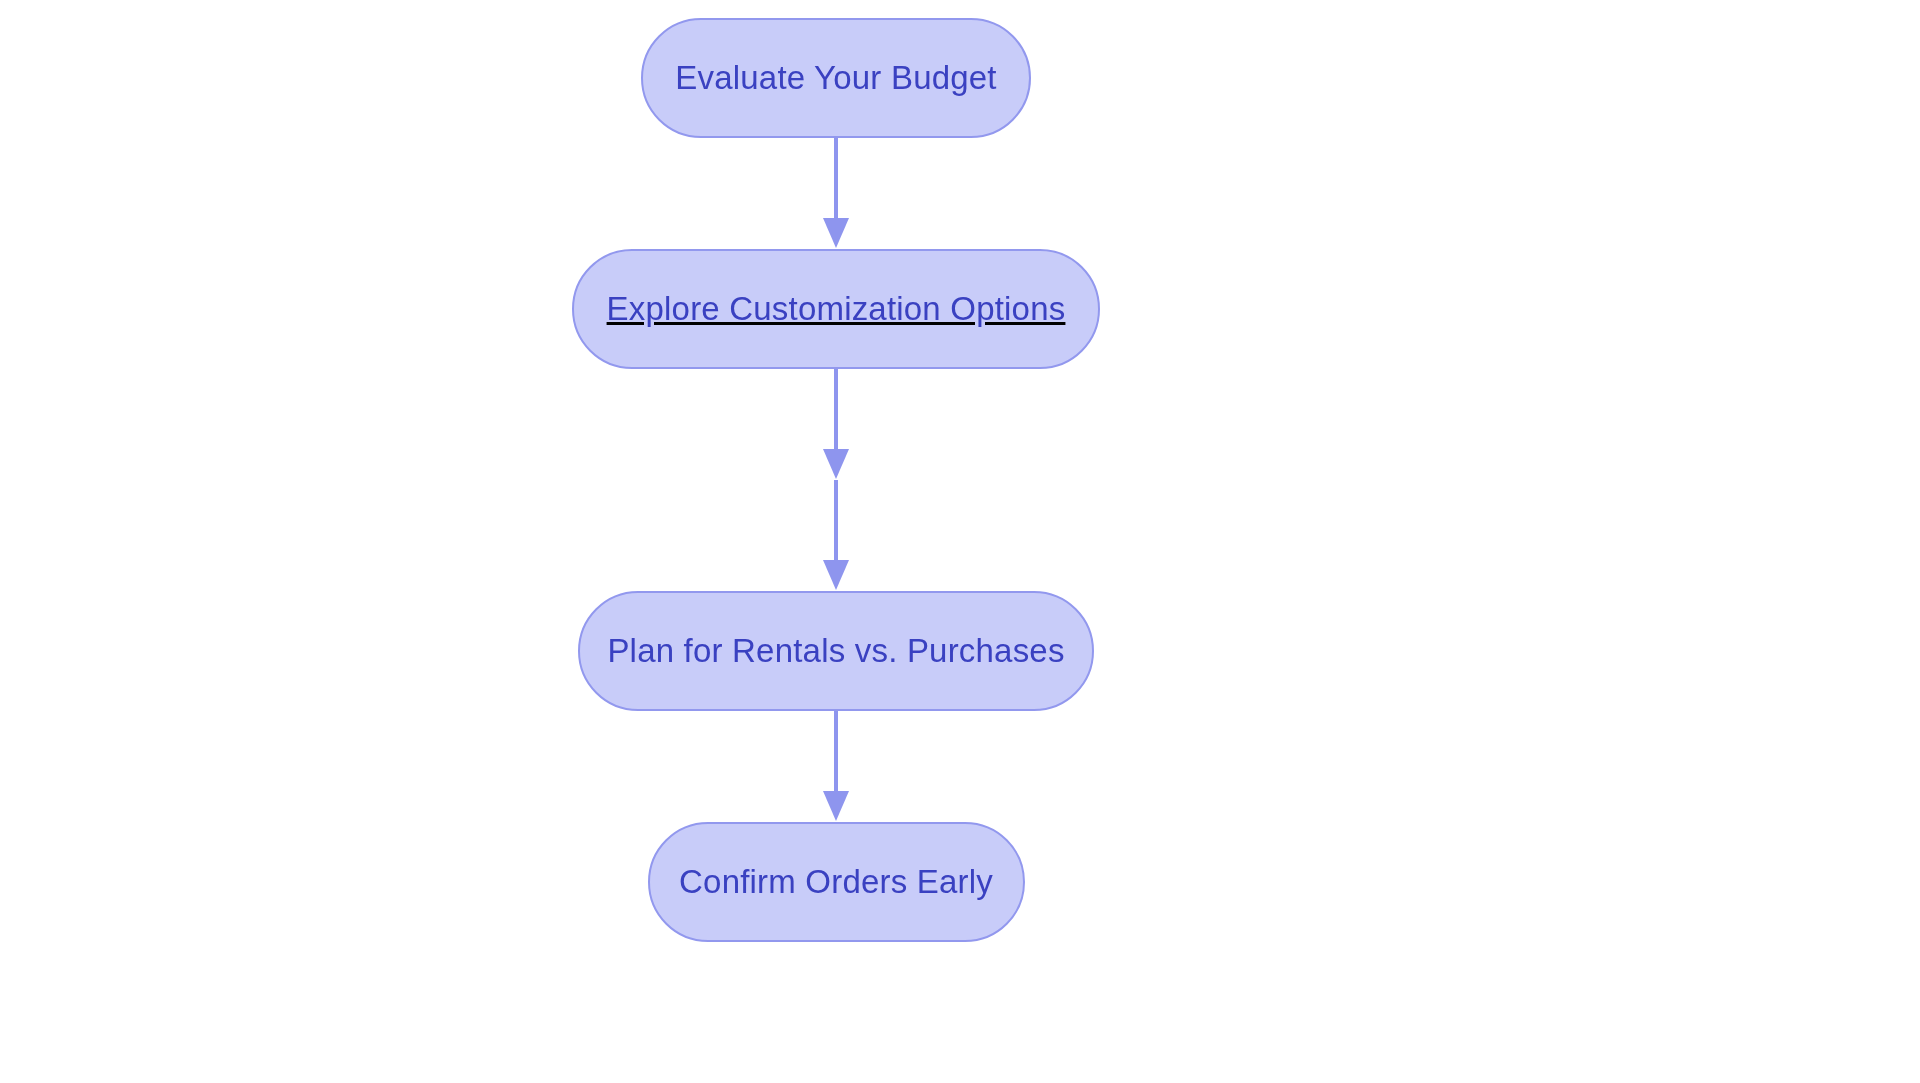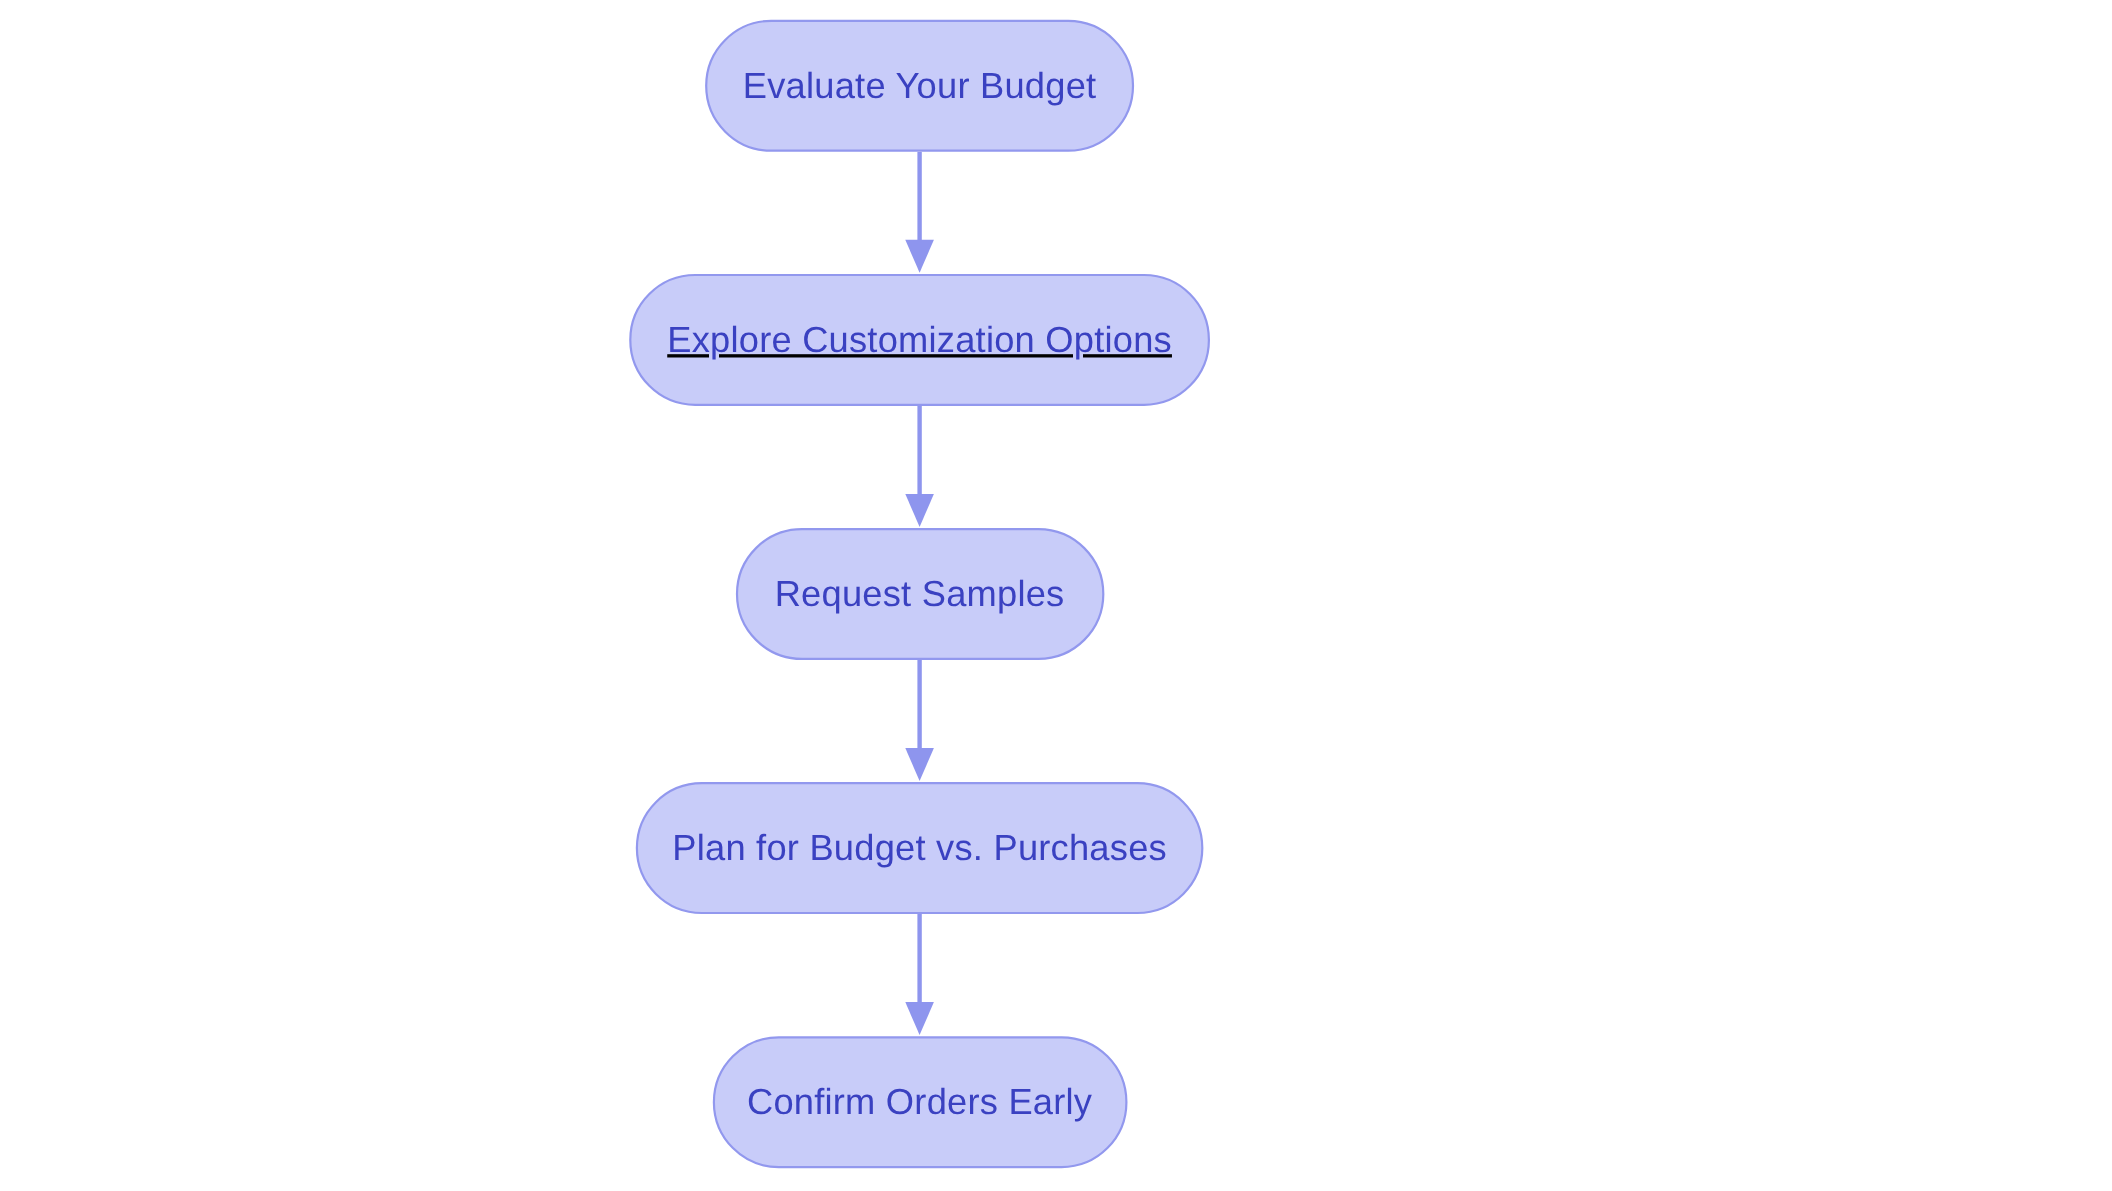--- a/index.html
+++ b/index.html
@@ -71,31 +71,28 @@
 
     <div class="flow-node node-w2">
       <span class="node-label">Explore Customization Options</span>
     </div>
 
     <svg class="flow-arrow" viewBox="0 0 30 111" aria-hidden="true">
       <line x1="15" y1="0" x2="15" y2="82" stroke-width="4" stroke="#8e95ee"></line>
       <polygon points="2,80 28,80 15,110" fill="#8e95ee"></polygon>
     </svg>
 
-    <div class="flow-node node-w3">
-      <span class="node-label">Request Samples</span>
-    </div>
 
     <svg class="flow-arrow" viewBox="0 0 30 111" aria-hidden="true">
       <line x1="15" y1="0" x2="15" y2="82" stroke-width="4" stroke="#8e95ee"></line>
       <polygon points="2,80 28,80 15,110" fill="#8e95ee"></polygon>
     </svg>
 
     <div class="flow-node node-w4">
-      <span class="node-label">Plan for Budget vs. Purchases</span>
+      <span class="node-label">Plan for Rentals vs. Purchases</span>
     </div>
 
     <svg class="flow-arrow" viewBox="0 0 30 111" aria-hidden="true">
       <line x1="15" y1="0" x2="15" y2="82" stroke-width="4" stroke="#8e95ee"></line>
       <polygon points="2,80 28,80 15,110" fill="#8e95ee"></polygon>
     </svg>
 
     <div class="flow-node node-w5">
       <span class="node-label">Confirm Orders Early</span>
     </div>

